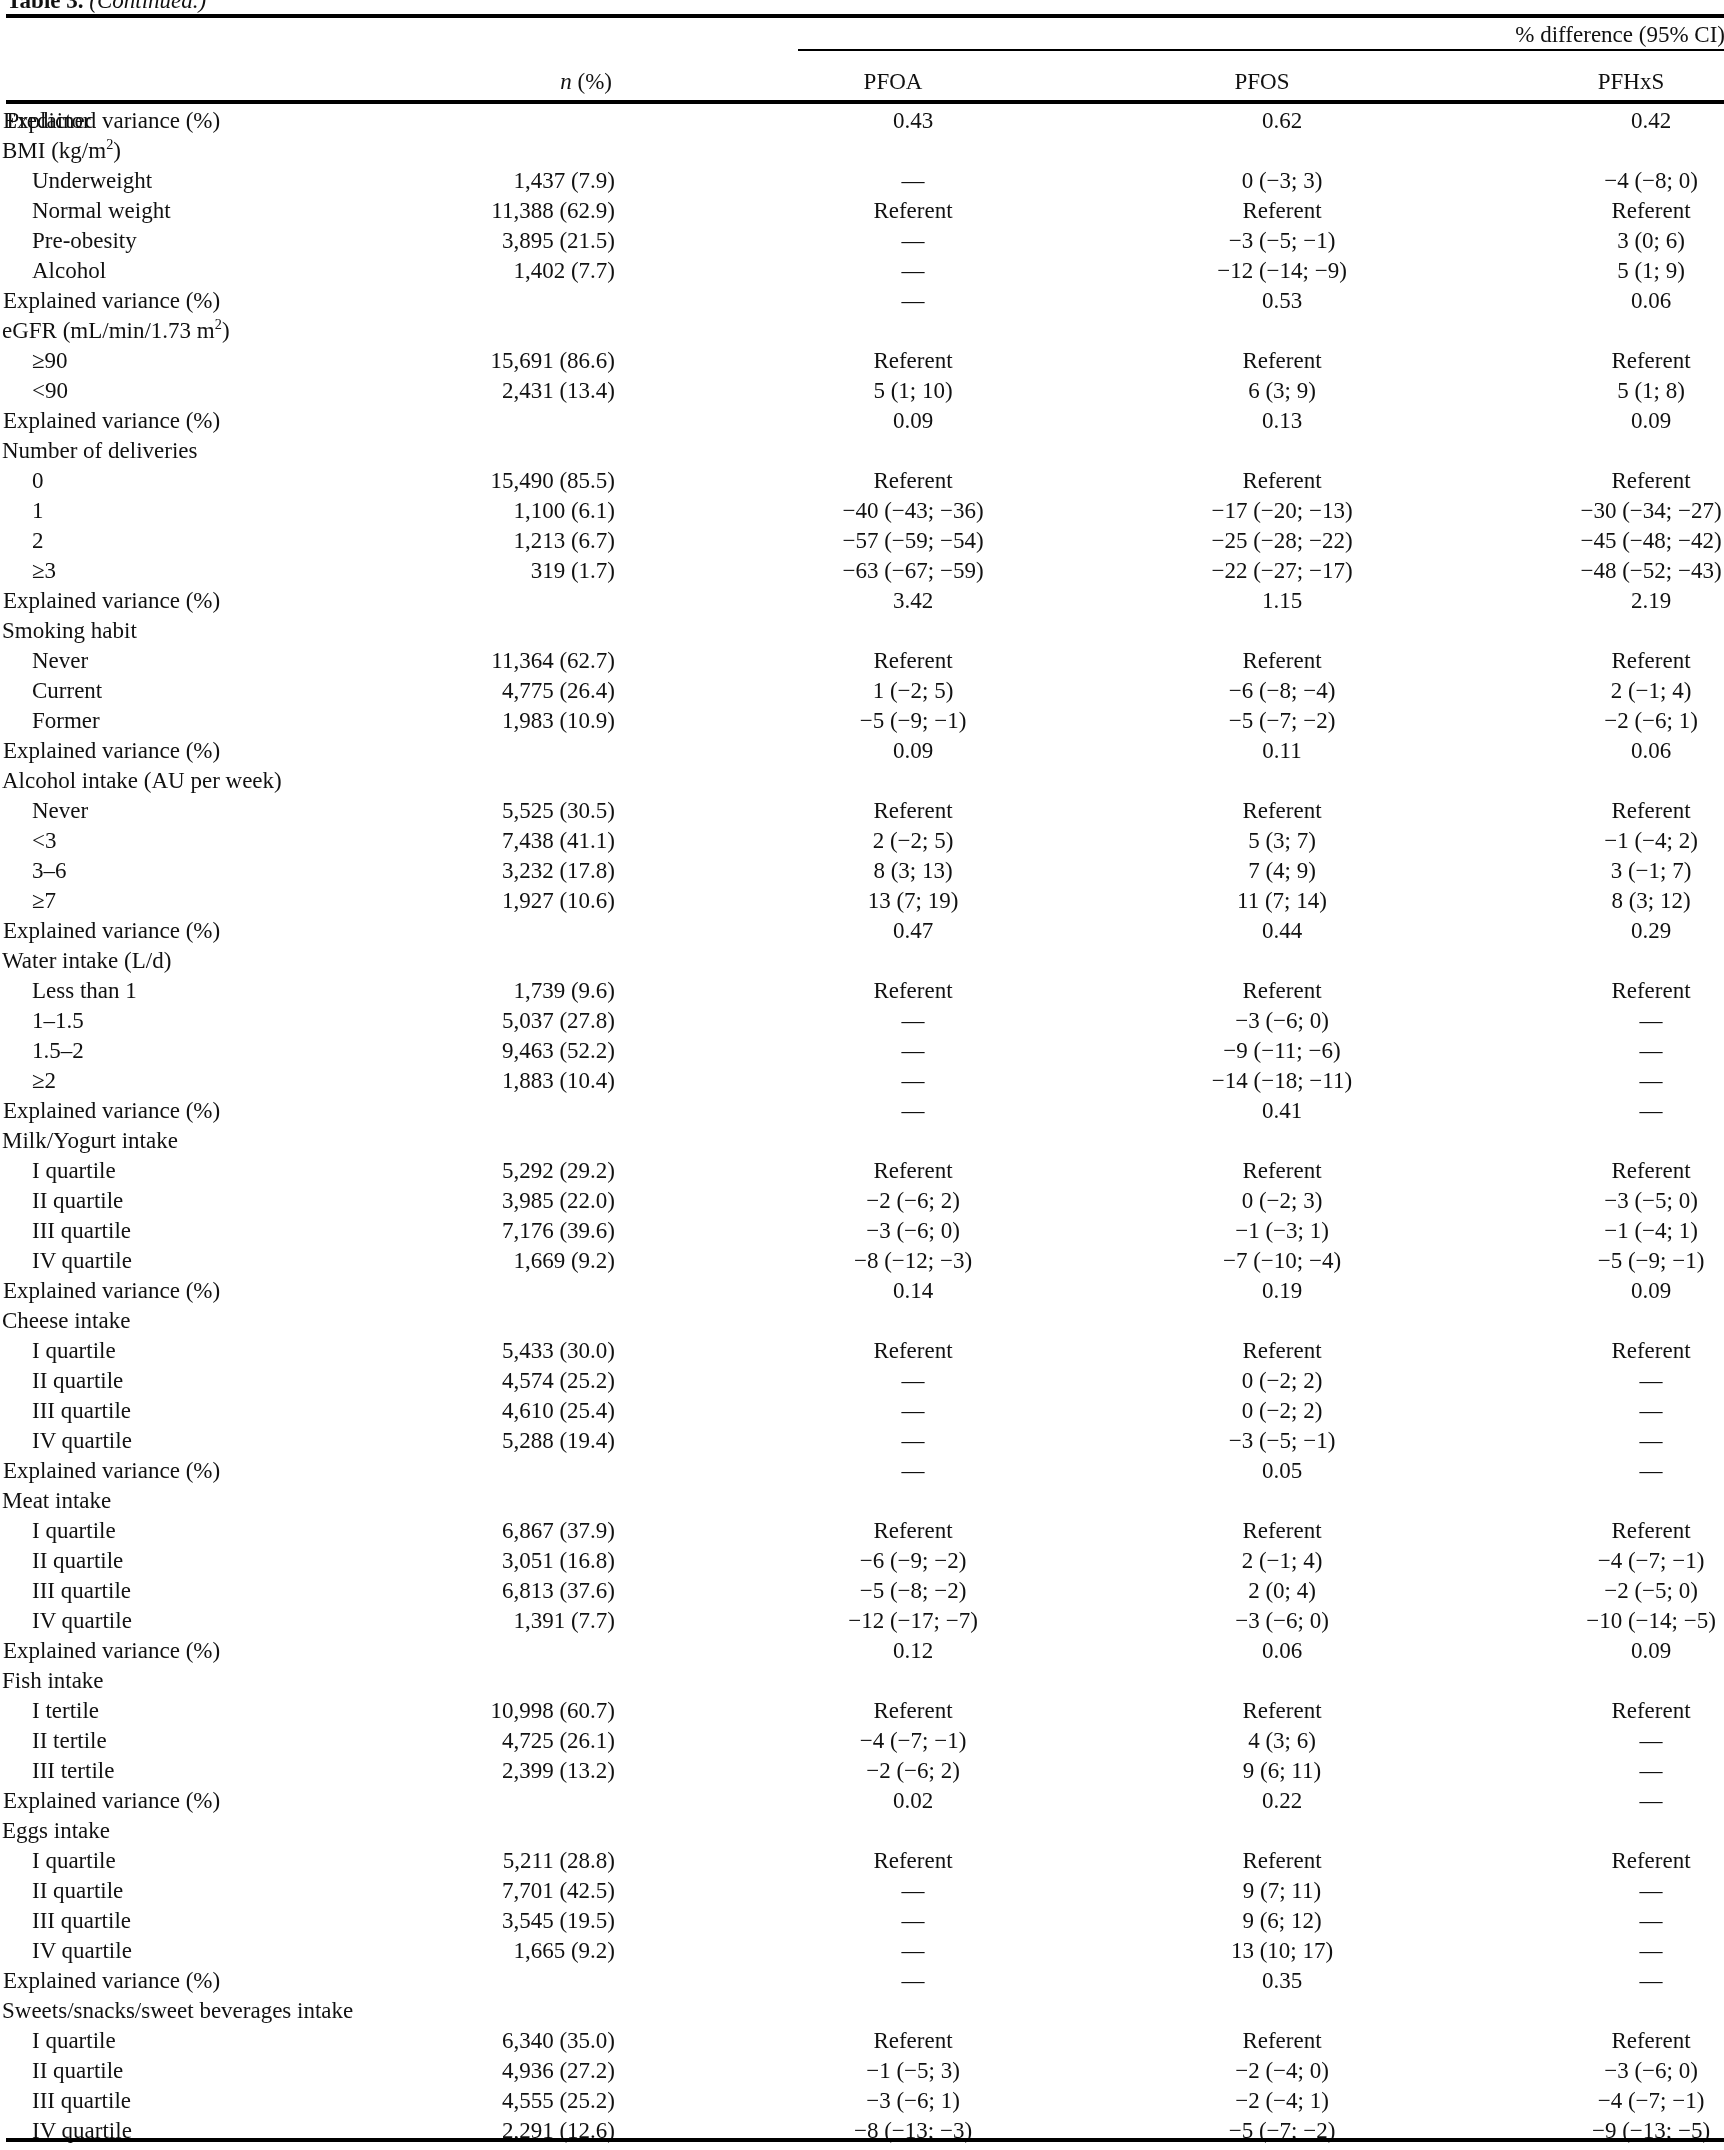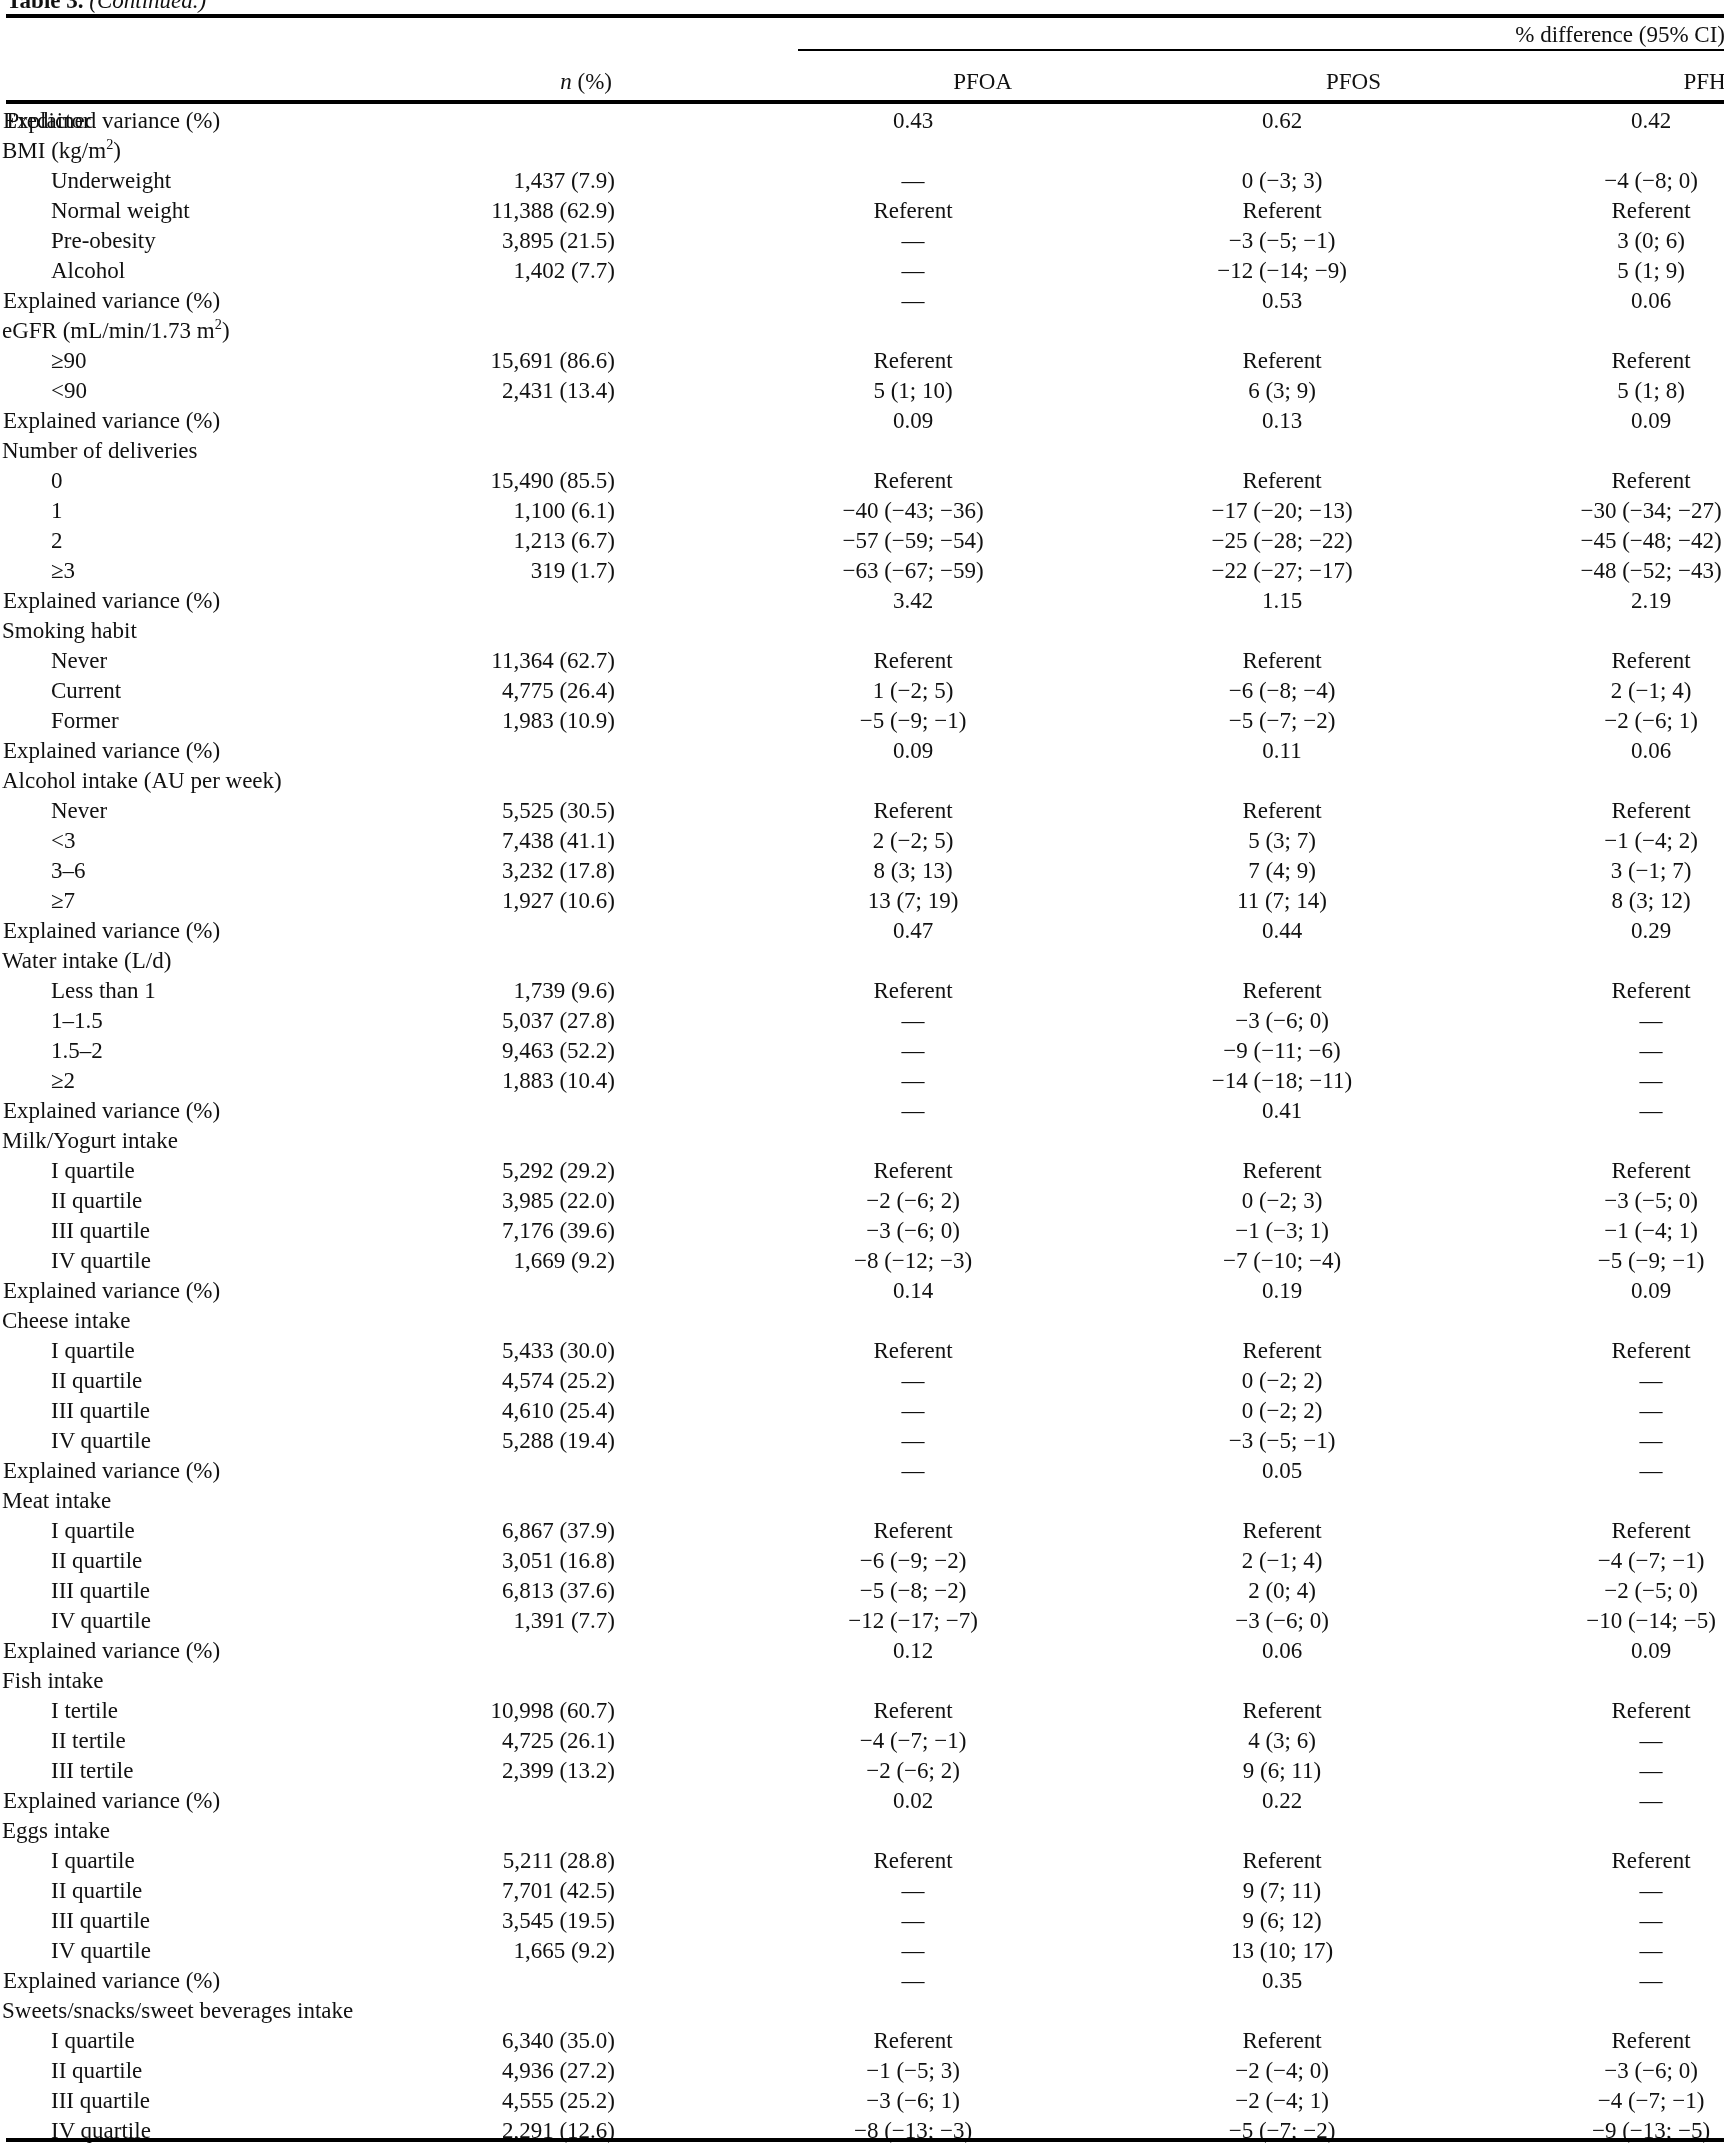--- a/index.html
+++ b/index.html
@@ -18,33 +18,33 @@
   .rule.thick { height: 4px; }
   .rule.thin { height: 2.4px; }
   .spanner {
     position: absolute; left: 802px; width: 923px; top: 22px; height: 25.4px;
     text-align: right; font-size: 23px; line-height: 25.4px;
   }
   .hdr { position: absolute; top: 68px; height: 27px; font-size: 23px; line-height: 27px; white-space: nowrap; }
   .hdr.pred { left: 6.4px; margin-top: 39px; }
   .hdr.n { left: 445px; width: 167px; text-align: right; }
   .hdr.n i { font-style: italic; }
-  .hdr.col { width: 238px; text-align: right; }
+  .hdr.col { width: 238px; text-align: center; }
   table.body {
     position: absolute; left: 0; top: 106px; width: 1724px;
     border-collapse: collapse; table-layout: fixed;
   }
   table.body td {
     padding: 0; height: 30px; line-height: 30px; font-size: 23px; white-space: nowrap;
     vertical-align: middle;
   }
   td.lbl { width: 445px; }
   td.lbl.l0 { padding-left: 3px; }
   td.lbl.l1 { padding-left: 2px; }
-  td.lbl.l2 { padding-left: 51px; }
+  td.lbl.l2 { padding-left: 32px; }
   td.n { width: 167px; text-align: right; padding-right: 0; }
   td.gap { width: 167px; }
   td.v { text-align: center; }
   td.v1 { width: 262px; padding-right: 0; }
   td.sp1 { width: 107px; }
   td.v2 { width: 262px; }
   td.sp2 { width: 107px; }
   td.v3 { width: 262px; }
   sup { font-size: 14.3px; line-height: 0; vertical-align: 9.5px; }
 </style>

